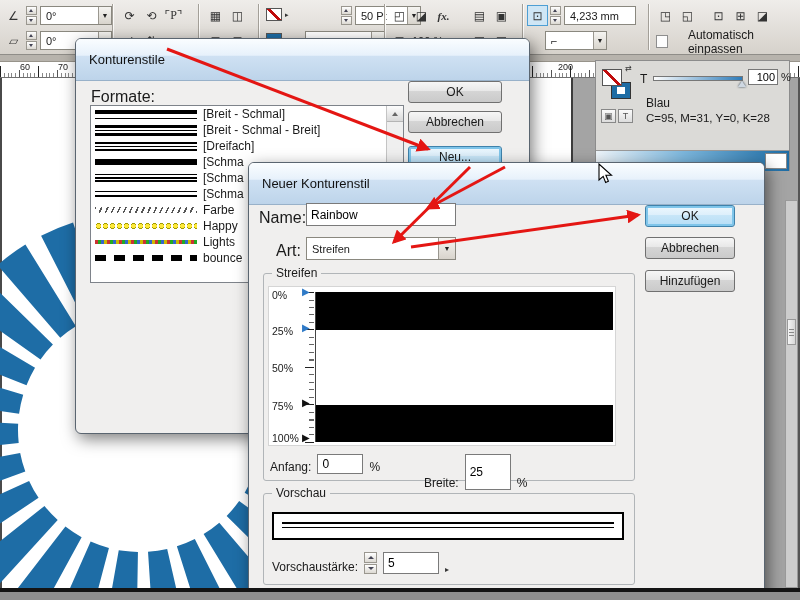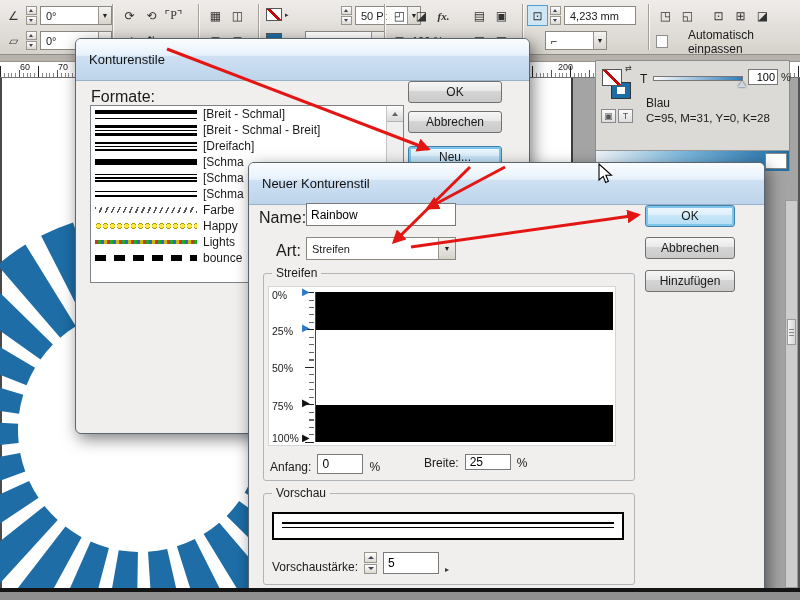--- a/index.html
+++ b/index.html
@@ -392,21 +392,21 @@
       <span class="marker black" style="top:111px">▶</span>
       <span class="marker black" style="top:146px">▶</span>
     </div>
     <div class="pctrow" style="left:6px;top:180px">
       <span>Anfang:</span>
       <input class="dinput" style="position: static; width: 46px; height: 20px;" value="0">
       <span>%</span>
     </div>
     <div class="pctrow" style="left:160px;top:180px">
       <span>Breite:</span>
-      <input class="dinput" style="position: static; width: 46px; height: 16px;" value="25">
+      <input class="dinput" style="position: static; width: 46px; height: 36px;" value="25">
       <span>%</span>
     </div>
   </div>
 
   <div class="fieldset" style="left:14px;top:330px;width:372px;height:92px">
     <span class="legend">Vorschau</span>
     <div class="prevbox"></div>
     <div class="pctrow" style="left:8px;top:58px">
       <span>Vorschaustärke:</span>
       <span class="vspin">

